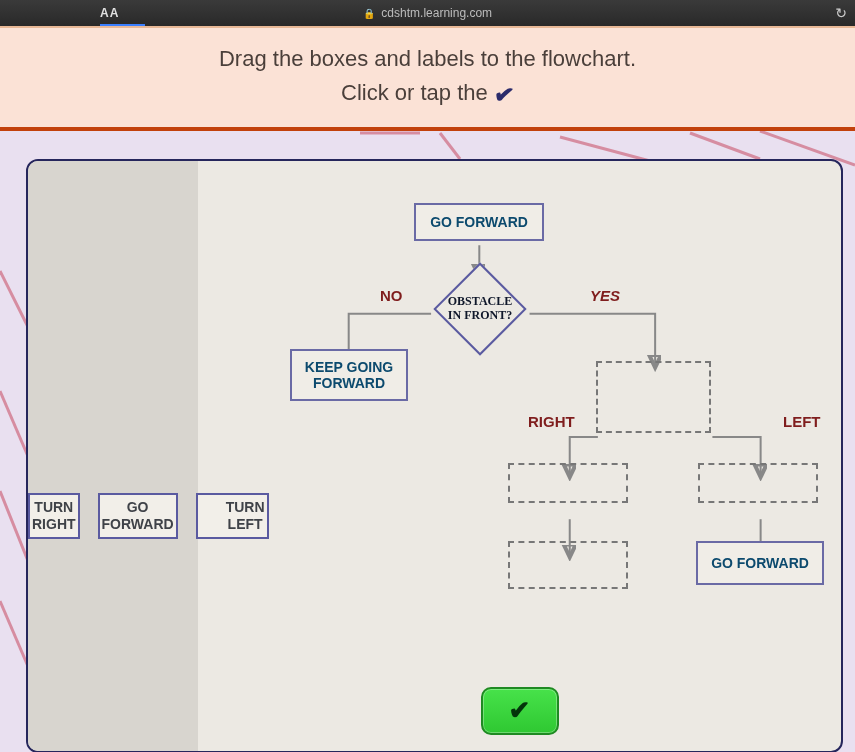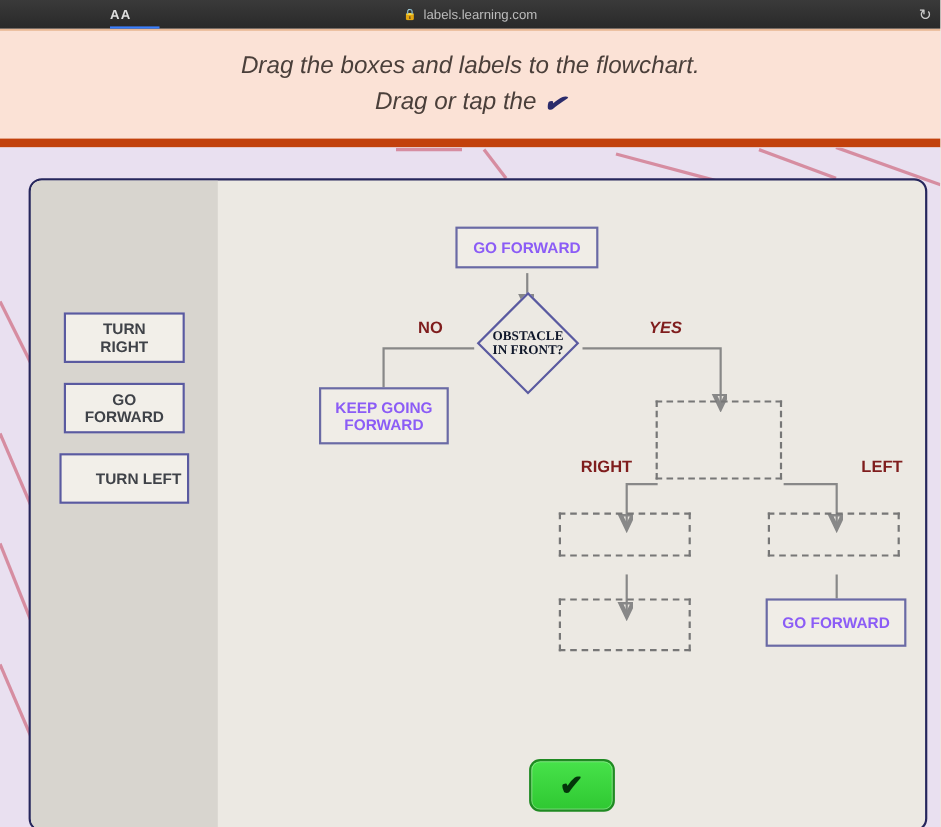--- a/index.html
+++ b/index.html
@@ -47,27 +47,26 @@
   .browser-lock { font-size:10px; color:#999; }
   .browser-refresh {
     position:absolute;
     right:8px;
     color:#ccc;
     font-size:14px;
   }
   .instruction-bar {
     background: #fbe2d6;
     border-top: 2px solid #e8b896;
-    border-bottom: 8px solid #c2410c;
+    border-bottom: 4px solid #c2410c;
     padding: 16px 0 18px 0;
     text-align: center;
     color: #4a3f3a;
     font-size: 22px;
     line-height: 1.4;
-    font-style: italic;
   }
   .instruction-bar .check-inline {
     color:#2b2b6b;
     font-weight:bold;
     font-size:24px;
     display:inline-block;
     transform: translateY(3px) rotate(8deg);
   }
   .stage-bg {
     position: relative;
@@ -91,21 +90,20 @@
     border-radius: 12px;
     overflow: hidden;
   }
   .palette {
     position: absolute;
     left: 0; top:0; bottom:0;
     width: 170px;
     background: #d8d5cf;
     padding-top: 120px;
     display:flex;
-    flex-direction:column;
     align-items:center;
     gap:18px;
   }
   .pbox {
     width: 110px;
     min-height: 46px;
     border: 2px solid #5a5aa0;
     background:#f2efe9;
     display:flex;
     align-items:center;
@@ -152,21 +150,21 @@
   .node {
     position:absolute;
     border:2px solid #6a6aa5;
     background:#f0ede7;
     display:flex;
     align-items:center;
     justify-content:center;
     text-align:center;
     font-size:14px;
     font-weight:600;
-    color:#8b5cf6;
+    color:#0c4a6e;
     line-height:1.15;
   }
   .dashed {
     position:absolute;
     border:2.5px dashed #777;
     background:transparent;
   }
   .flowlabel {
     position:absolute;
     font-size:15px;
@@ -202,29 +200,29 @@
   .arrowhead { fill:#888; }
 </style>
 </head>
 <body>
 
 <div class="browser-bar">
   <span class="browser-aa">AA</span>
   <div class="browser-aa-underline"></div>
   <div class="browser-url">
     <span class="browser-lock">🔒</span>
-    <span>labels.learning.com</span>
+    <span>cdshtm.learning.com</span>
   </div>
   <span class="browser-refresh">↻</span>
 </div>
 
 <div class="instruction-bar">
   <div>Drag the boxes and labels to the flowchart.</div>
   <div>
-    <span>Drag or tap the </span><span class="check-inline">✔</span>
+    <span>Click or tap the </span><span class="check-inline">✔</span>
   </div>
 </div>
 
 <div class="stage-bg">
   <svg class="bg-lines" viewBox="0 0 855 640" preserveAspectRatio="none">
     <line x1="0" y1="140" x2="30" y2="200"></line>
     <line x1="0" y1="260" x2="30" y2="330"></line>
     <line x1="0" y1="360" x2="28" y2="430"></line>
     <line x1="0" y1="470" x2="30" y2="540"></line>
     <line x1="60" y1="600" x2="200" y2="640"></line>

